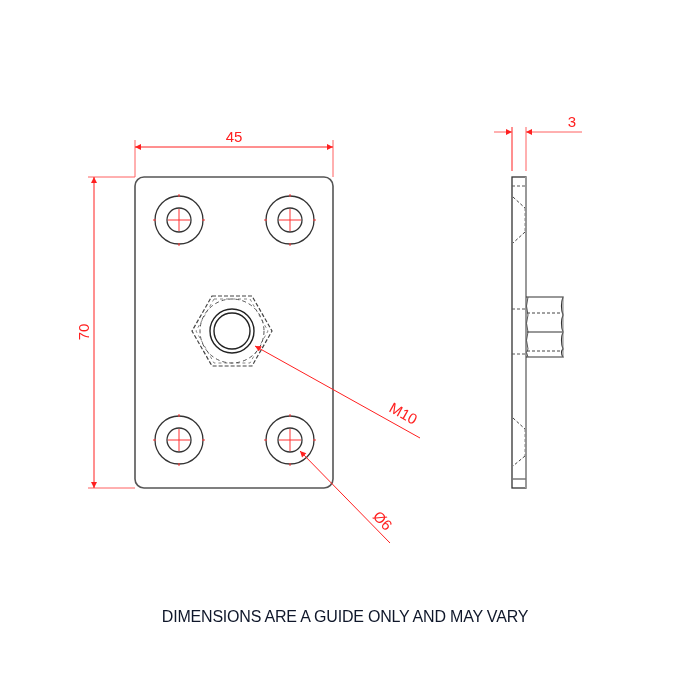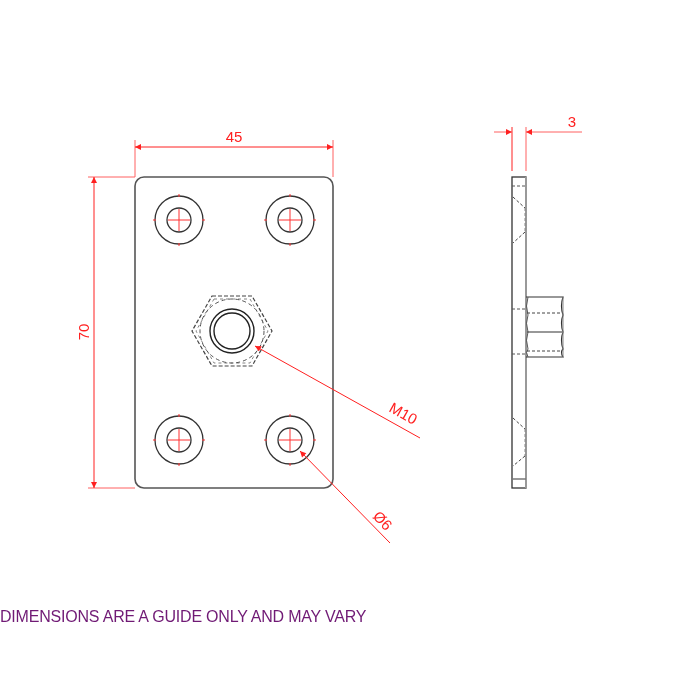--- a/index.html
+++ b/index.html
@@ -1,19 +1,19 @@
 <!DOCTYPE html>
 <html><head>
 <meta charset="utf-8">
 <style>
   html, body { margin: 0; padding: 0; background: #ffffff; }
   body { width: 700px; height: 700px; position: relative; overflow: hidden; font-family: "Liberation Sans", sans-serif; }
   #drawing { position: absolute; left: 0; top: 0; }
   .dim-text { font-family: "Liberation Sans", sans-serif; fill: #ff2020; font-size: 15px; }
-  .note { position: absolute; left: 0; top: 608px; width: 690px; font-size: 16px; color: #701a75; letter-spacing: -0.2px; }
+  .note { position: absolute; left: 0; top: 608px; width: 690px; text-align: center; font-size: 16px; color: #0f172a; letter-spacing: -0.2px; }
 </style>
 </head>
 <body>
 
 <svg id="drawing" width="700" height="700" viewBox="0 0 700 700" xmlns="http://www.w3.org/2000/svg">
   <defs>
     <marker id="arr" viewBox="0 0 10 10" refX="10" refY="5" markerWidth="9" markerHeight="6" orient="auto-start-reverse" markerUnits="userSpaceOnUse">
       <path d="M0,0 L10,5 L0,10 z" fill="#ff2020"></path>
     </marker>
   </defs>

